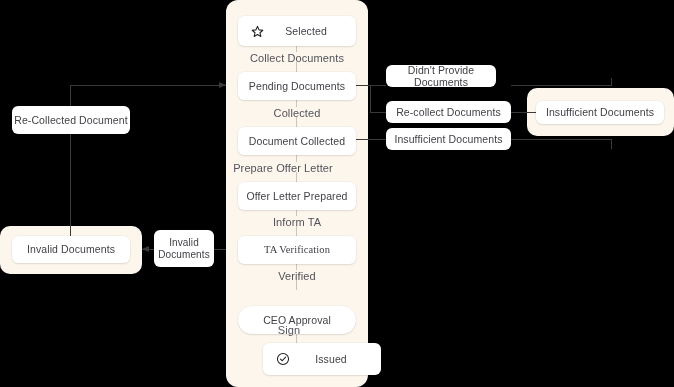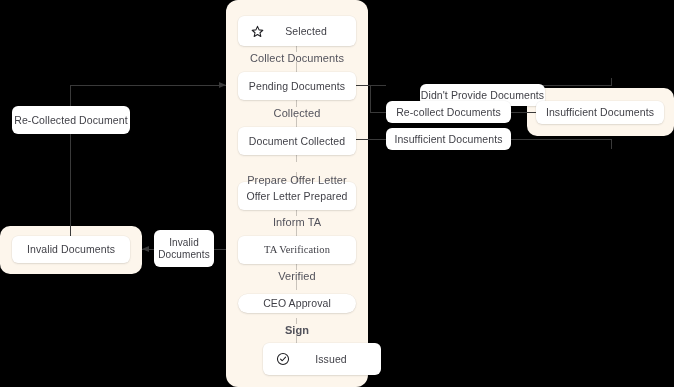--- a/index.html
+++ b/index.html
@@ -130,42 +130,42 @@
   </div>
 
   <div class="node" style="left:238px;top:182px;width:118px;height:28px;">
     <span class="lbl">Offer Letter Prepared</span>
   </div>
 
   <div class="node" style="left:238px;top:236px;width:118px;height:28px;font-family:Liberation Serif, serif;">
     <span class="lbl">TA Verification</span>
   </div>
 
-  <div class="node" style="left:238px;top:294px;width:118px;height:19px;border-radius:14px;">
+  <div class="node" style="left:238px;top:306px;width:118px;height:28px;border-radius:14px;">
     <span class="lbl">CEO Approval</span>
   </div>
 
   <div class="node with-icon" style="left:243px;top:343px;width:118px;height:32px;margin-left:20px;">
     <span class="ico">
       <svg width="14" height="14" viewBox="0 0 24 24" fill="none" stroke="#1f1f23" stroke-width="1.8">
         <circle cx="12" cy="12" r="9.5"></circle>
         <polyline points="7.8,12.2 10.7,15 16.4,8.8" stroke-width="1.8" stroke-linecap="round" stroke-linejoin="round"></polyline>
       </svg>
     </span>
     <span class="lbl">Issued</span>
   </div>
 
   <div class="edge-label" style="left:238px;top:52px;width:118px;">Collect Documents</div>
   <div class="edge-label" style="left:238px;top:107px;width:118px;">Collected</div>
-  <div class="edge-label" style="left:238px;top:162px;width:118px;margin-top:12px;">Prepare Offer Letter</div>
+  <div class="edge-label" style="left:224px;top:162px;width:118px;">Prepare Offer Letter</div>
   <div class="edge-label" style="left:238px;top:216px;width:118px;">Inform TA</div>
   <div class="edge-label" style="left:238px;top:270px;width:118px;">Verified</div>
-  <div class="edge-label" style="left:238px;top:324px;width:118px;font-weight:bold;">Sign</div>
+  <div class="edge-label" style="left:230px;top:324px;width:118px;">Sign</div>
 
-  <div class="node" style="left:386px;top:84px;width:125px;height:22px;margin-left:34px;">
+  <div class="node" style="left:386px;top:65px;width:110px;height:22px;">
     <span class="lbl">Didn't Provide Documents</span>
   </div>
   <div class="node" style="left:386px;top:101px;width:125px;height:22px;">
     <span class="lbl">Re-collect Documents</span>
   </div>
   <div class="node" style="left:386px;top:128px;width:125px;height:22px;">
     <span class="lbl">Insufficient Documents</span>
   </div>
 
   <div class="node" style="left:536px;top:101px;width:128px;height:23px;">

